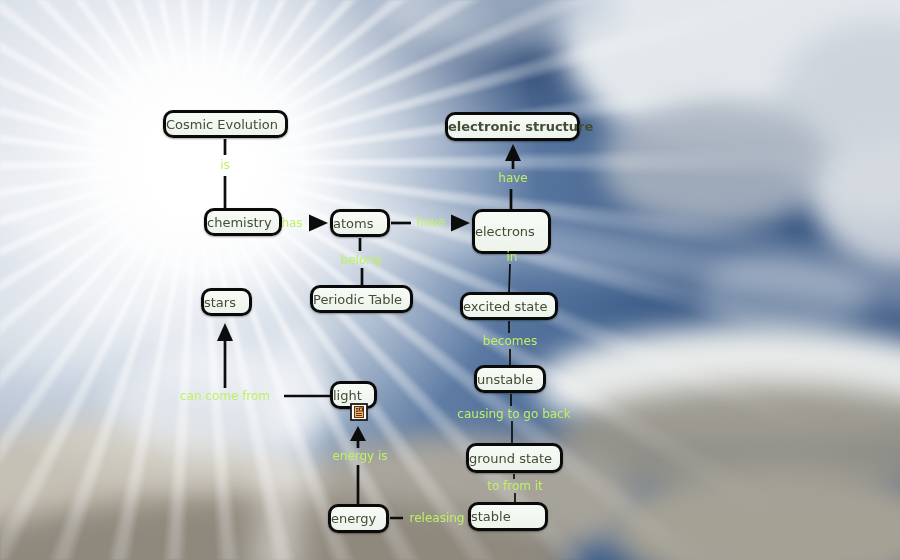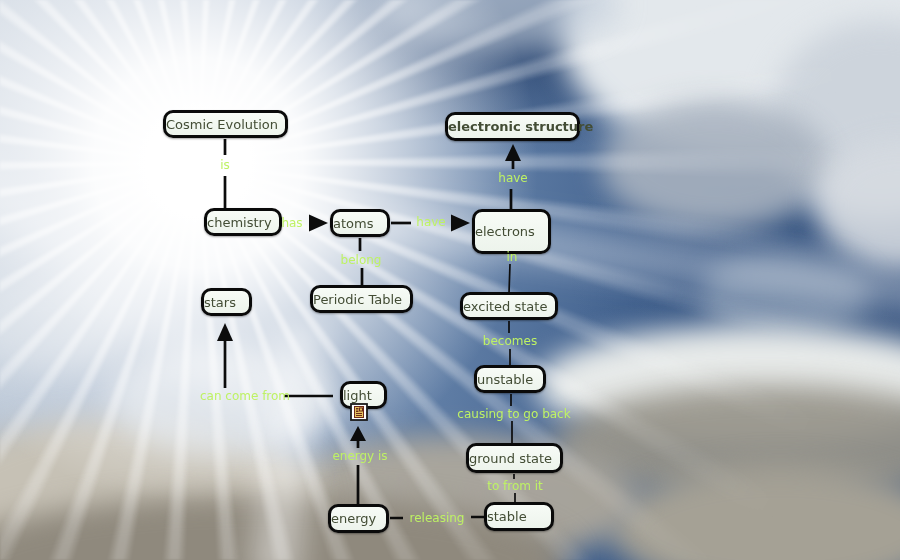--- a/index.html
+++ b/index.html
@@ -142,41 +142,41 @@
     </div>
   <div class="node" style="left:201px;top:288px;width:51px;height:28px;">
       <span>stars</span>
     </div>
   <div class="node" style="left:474px;top:365px;width:72px;height:28px;">
       <span>unstable</span>
     </div>
   <div class="node" style="left:460px;top:292px;width:98px;height:28px;">
       <span>excited state</span>
     </div>
-  <div class="node" style="left:340px;top:381px;width:47px;height:28px;">
+  <div class="node" style="left:330px;top:381px;width:47px;height:28px;">
       <span>light</span>
     </div>
   <div class="node" style="left:466px;top:443px;width:97px;height:30px;">
       <span>ground state</span>
     </div>
   <div class="node" style="left:328px;top:504px;width:61px;height:29px;">
       <span>energy</span>
     </div>
-  <div class="node" style="left:484px;top:502px;width:70px;height:29px;">
+  <div class="node" style="left:468px;top:502px;width:80px;height:29px;">
       <span>stable</span>
     </div>
 
   <div class="link-label" style="left:225px;top:165px;">is</div>
   <div class="link-label" style="left:292px;top:223px;">has</div>
   <div class="link-label" style="left:431px;top:222px;">have</div>
   <div class="link-label" style="left:513px;top:178px;">have</div>
   <div class="link-label" style="left:361px;top:260px;">belong</div>
   <div class="link-label" style="left:512px;top:257px;">in</div>
   <div class="link-label" style="left:510px;top:341px;">becomes</div>
-  <div class="link-label" style="left:225px;top:396px;margin-left:20px;">can come from</div>
+  <div class="link-label" style="left:225px;top:396px;">can come from</div>
   <div class="link-label" style="left:514px;top:414px;">causing to go back</div>
   <div class="link-label" style="left:360px;top:456px;">energy is</div>
   <div class="link-label" style="left:515px;top:486px;">to from it</div>
   <div class="link-label" style="left:437px;top:518px;">releasing</div>
 
   <div class="res-icon">
     <svg width="18" height="18" viewBox="0 0 18 18">
       <rect x="1" y="1" width="16" height="16" fill="#ffffff" stroke="#1a1a1a" stroke-width="1.8"></rect>
       <rect x="4.5" y="3.5" width="9" height="11" fill="#e6c25f" stroke="#6b2a1a" stroke-width="1"></rect>
       <rect x="9.5" y="5" width="3" height="3" fill="#e6c25f" stroke="#6b2a1a" stroke-width="1"></rect>

